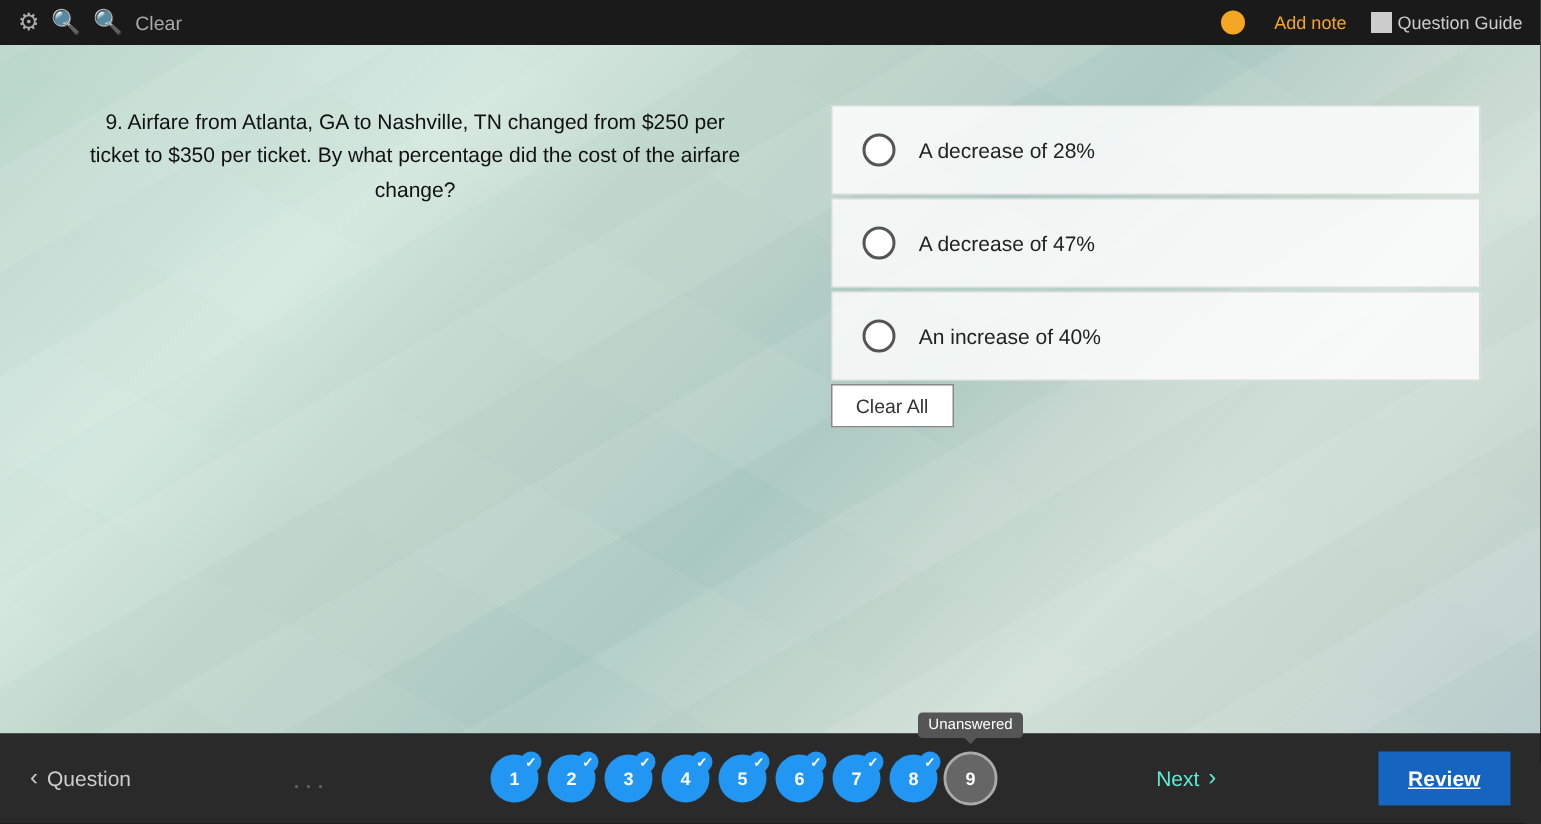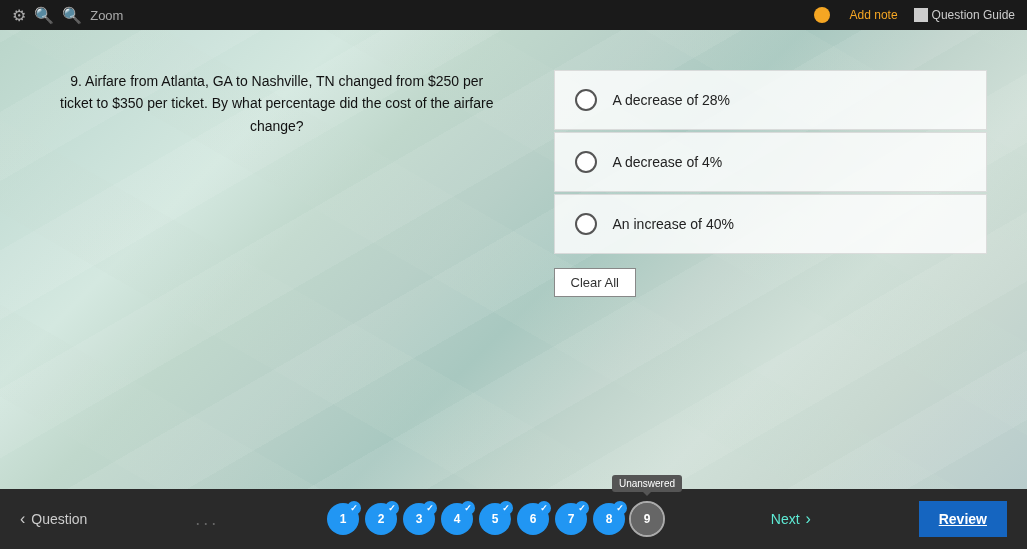--- a/index.html
+++ b/index.html
@@ -153,21 +153,20 @@
       flex-shrink: 0;
       background: white;
     }
 
     .answer-text {
       font-size: 14px;
       color: #222;
     }
 
     .clear-all-btn {
-      margin-top: 12px;
       padding: 6px 16px;
       background: white;
       border: 1px solid #888;
       font-size: 13px;
       cursor: pointer;
       color: #333;
       align-self: flex-start;
     }
 
     
@@ -312,21 +311,21 @@
     }
   </style>
 </head>
 <body>
 
 <div class="top-bar">
   <div class="top-bar-left">
     <span style="color:#aaa;font-size:16px;">⚙</span>
     <span style="color:#aaa;font-size:16px;cursor:pointer;">🔍</span>
     <span style="color:#aaa;font-size:16px;cursor:pointer;">🔍</span>
-    <span style="color:#aaa;">Zoom</span>
+    <span style="color:#aaa;">Clear</span>
   </div>
   <div class="top-bar-right">
     <div class="add-note-btn">
       <span class="icon-circle"></span>
       <span>Add note</span>
     </div>
     <div class="question-guide-btn">
       <span class="icon-square"></span>
       <span>Question Guide</span>
     </div>
@@ -344,21 +343,21 @@
     </div>
   </div>
 
   <div class="answers-section">
     <div class="answer-option">
       <div class="radio-circle"></div>
       <span class="answer-text">A decrease of 28%</span>
     </div>
     <div class="answer-option">
       <div class="radio-circle"></div>
-      <span class="answer-text">A decrease of 4%</span>
+      <span class="answer-text">A decrease of 47%</span>
     </div>
     <div class="answer-option">
       <div class="radio-circle"></div>
       <span class="answer-text">An increase of 40%</span>
     </div>
     <button class="clear-all-btn">
       <span>Clear All</span>
     </button>
   </div>
 </div>

